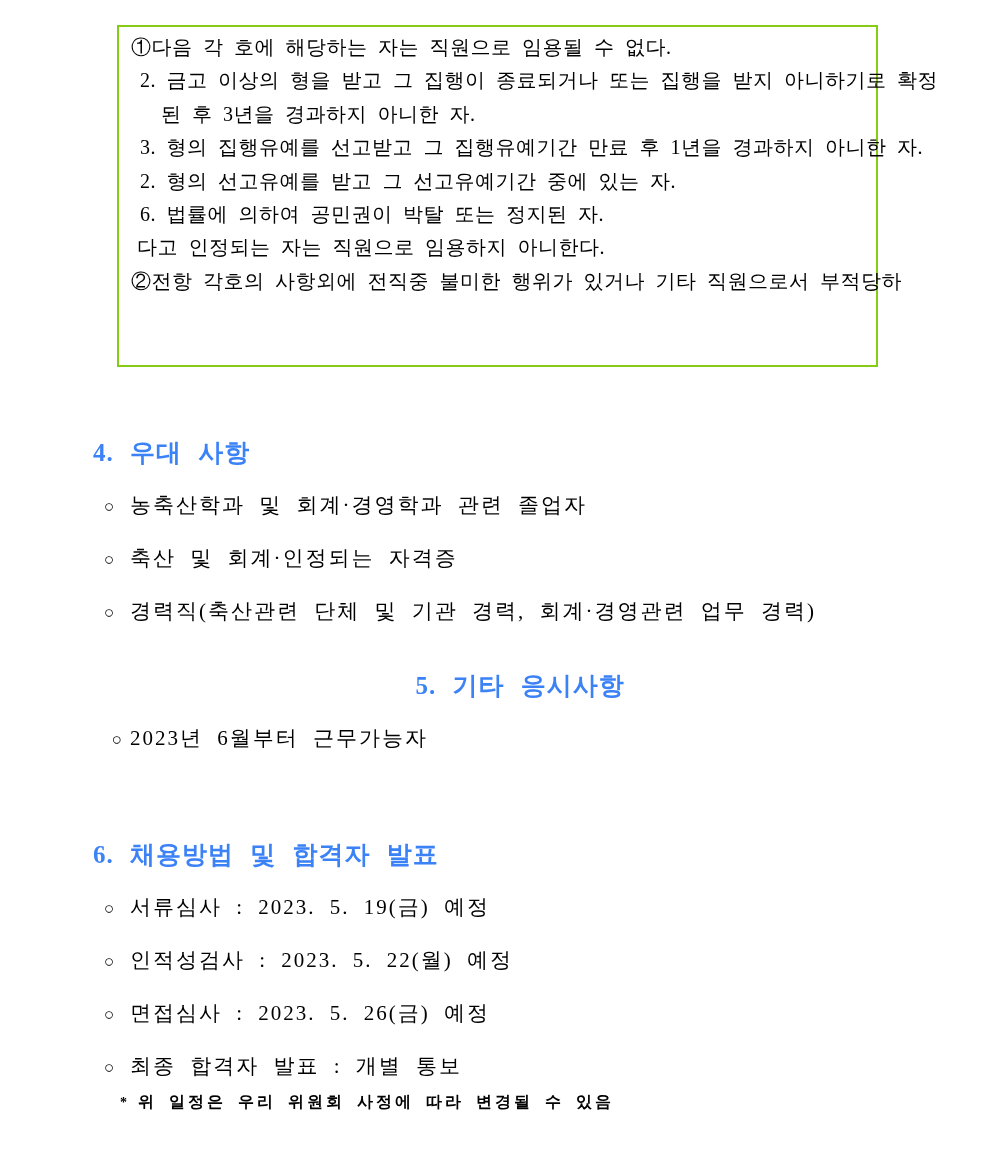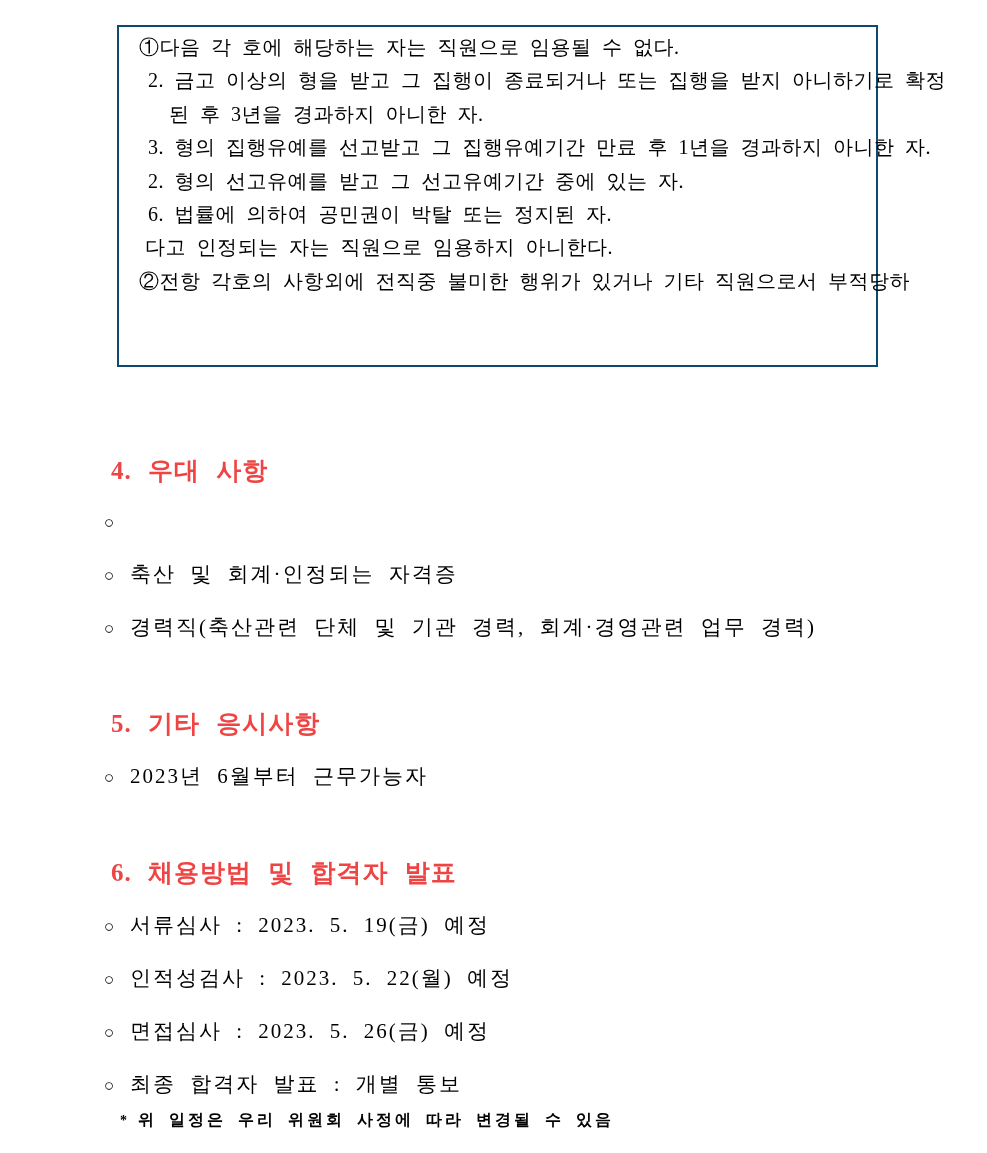--- a/index.html
+++ b/index.html
@@ -17,54 +17,54 @@
     overflow: hidden;
   }
 
   
   .notice-box {
     position: absolute;
     left: 117px;
     top: 25px;
     width: 761px;
     height: 342px;
-    border: 2px solid #0c4a6e;
+    border: 2px solid #84cc16;
     box-sizing: border-box;
-    padding: 4px 10px 0 20px;
+    padding: 4px 10px 0 12px;
   }
   .box-line {
     font-size: 20px;
     line-height: 33.4px;
     letter-spacing: 0.5px;
     word-spacing: 5px;
     white-space: nowrap;
   }
   .box-line.lv0  { padding-left: 0; }
   .box-line.lv1  { padding-left: 9px; }
   .box-line.lv2  { padding-left: 30px; }
   .box-line.lvh  { padding-left: 6px; }
 
   
   .doc-section {
     position: absolute;
     left: 93px;
     right: 40px;
   }
   #sections .doc-section:nth-child(1) { top: 437px; }
-  #sections .doc-section:nth-child(2) { top: 690px; }
+  #sections .doc-section:nth-child(2) { top: 670px; text-align: center; }
   #sections .doc-section:nth-child(3) { top: 839px; }
 
   .section-heading {
-    margin: 18px;
+    margin: 0;
     font-size: 25px;
     font-weight: bold;
     letter-spacing: 1px;
     word-spacing: 9px;
     line-height: 32px;
-    color: #ef4444;
+    color: #3b82f6;
   }
   .section-items {
     margin-top: 4px;
   }
   .doc-item {
     display: flex;
     align-items: baseline;
     margin-top: 21px;
     line-height: 30px;
   }
@@ -109,20 +109,21 @@
       <div class="box-line lv1">6. 법률에 의하여 공민권이 박탈 또는 정지된 자.</div>
       <div class="box-line lvh">다고 인정되는 자는 직원으로 임용하지 아니한다.</div>
       <div class="box-line lv0">②전항 각호의 사항외에 전직중 불미한 행위가 있거나 기타 직원으로서 부적당하</div>
     </div>
   <div id="sections">
       <section class="doc-section">
         <h2 class="section-heading">4. 우대 사항</h2>
         <div class="section-items">
           <div class="doc-item">
             <span class="bullet">○</span>
+            <span class="item-text">농축산학과 및 회계·경영학과 관련 졸업자</span>
           </div>
           <div class="doc-item">
             <span class="bullet">○</span>
             <span class="item-text">축산 및 회계·인정되는 자격증</span>
           </div>
           <div class="doc-item">
             <span class="bullet">○</span>
             <span class="item-text">경력직(축산관련 단체 및 기관 경력, 회계·경영관련 업무 경력)</span>
           </div>
         </div>

